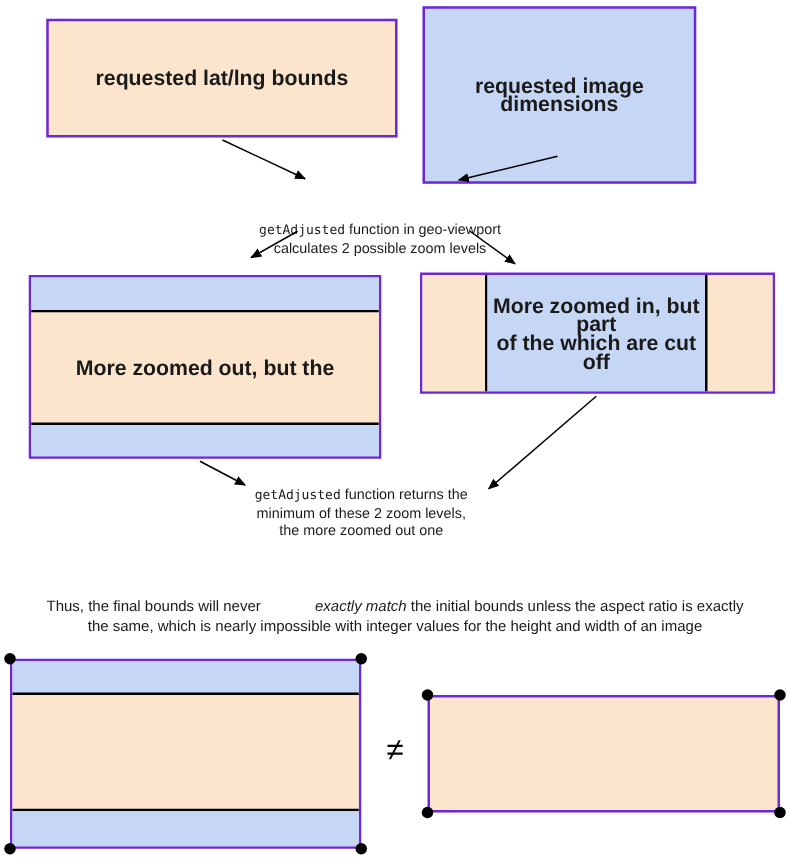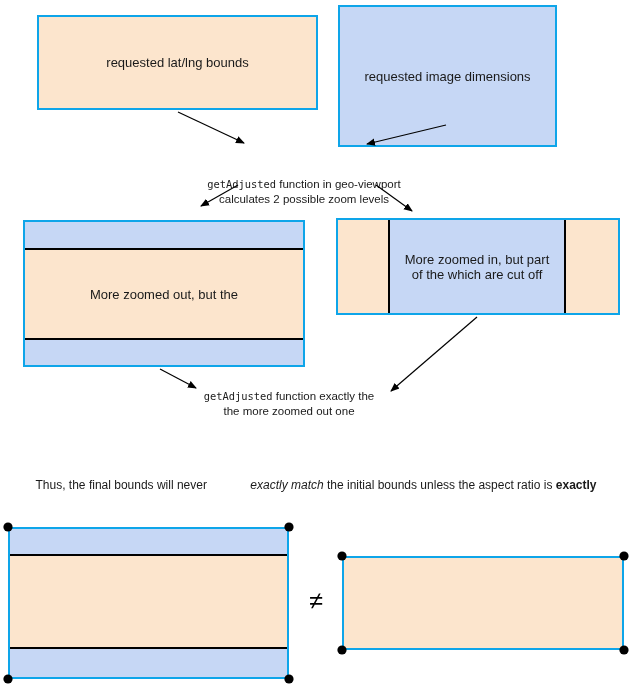--- a/index.html
+++ b/index.html
@@ -12,27 +12,28 @@
   #canvas {
     position: relative;
     width: 632px;
     height: 686px;
     background: #ffffff;
     overflow: hidden;
   }
   .box {
     position: absolute;
     box-sizing: border-box;
-    border: 2px solid #0ea5e9;
+    border: 2px solid #6d28d9;
     display: flex;
     align-items: center;
     justify-content: center;
     text-align: center;
-    font-size: 13px;
+    font-size: 17px;
     line-height: 15px;
+    font-weight: bold;
   }
   .peach { background: #fce5cd; }
   .blue  { background: #c6d7f5; }
   .col   { flex-direction: column; align-items: stretch; justify-content: flex-start; }
   .row   { flex-direction: row; align-items: stretch; justify-content: flex-start; }
   .cell-center {
     display: flex;
     align-items: center;
     justify-content: center;
     text-align: center;
@@ -51,21 +52,21 @@
   .conclusion {
     position: absolute;
     left: 16px;
     top: 478px;
     width: 600px;
     text-align: center;
     font-size: 12px;
     line-height: 15.5px;
   }
   .conclusion .em { font-style: italic; margin-left: 40px; }
-  .conclusion .strong { font-weight: 700; }
+  .conclusion .strong { font-weight: 400; }
   #not-equal {
     position: absolute;
     left: 296px;
     top: 585px;
     width: 40px;
     text-align: center;
     font-size: 25px;
     line-height: 30px;
     color: #000000;
   }
@@ -111,26 +112,28 @@
     <div class="blue cell-center" style="flex:1;">
       <div>
         <div>More zoomed in, but part</div>
         <div>of the which are cut off</div>
       </div>
     </div>
     <div class="peach" style="width:52px; border-left:2px solid #000;"></div>
   </div>
 
   <div class="caption" style="left:129px; top:389px; width:320px; line-height:14.5px;">
-    <div><span class="mono">getAdjusted</span><span> function exactly the</span></div>
+    <div><span class="mono">getAdjusted</span><span> function returns the</span></div>
+    <div>minimum of these 2 zoom levels,</div>
     <div>the more zoomed out one</div>
   </div>
 
   <div class="conclusion">
     <div><span>Thus, the final bounds will never </span><span class="em">exactly match</span><span> the initial bounds unless the aspect ratio is </span><span class="strong">exactly</span></div>
+    <div>the same, which is nearly impossible with integer values for the height and width of an image</div>
   </div>
 
   <div class="box col" style="left:8px; top:527px; width:281px; height:152px; padding:0;">
     <div class="blue" style="height:25px; border-bottom:2px solid #000;"></div>
     <div class="peach" style="flex:1; border-bottom:2px solid #000;"></div>
     <div class="blue" style="height:28px;"></div>
   </div>
 
   <div id="not-equal">≠</div>
 

